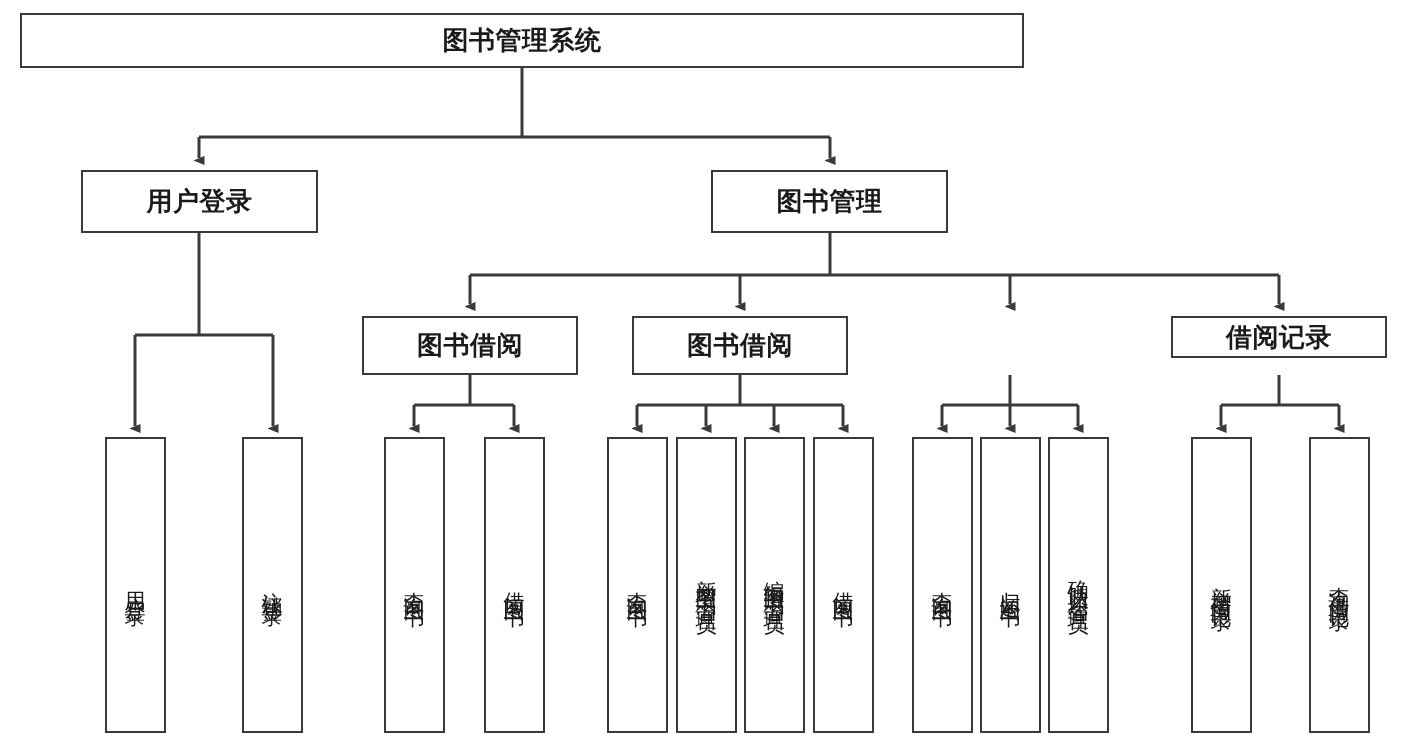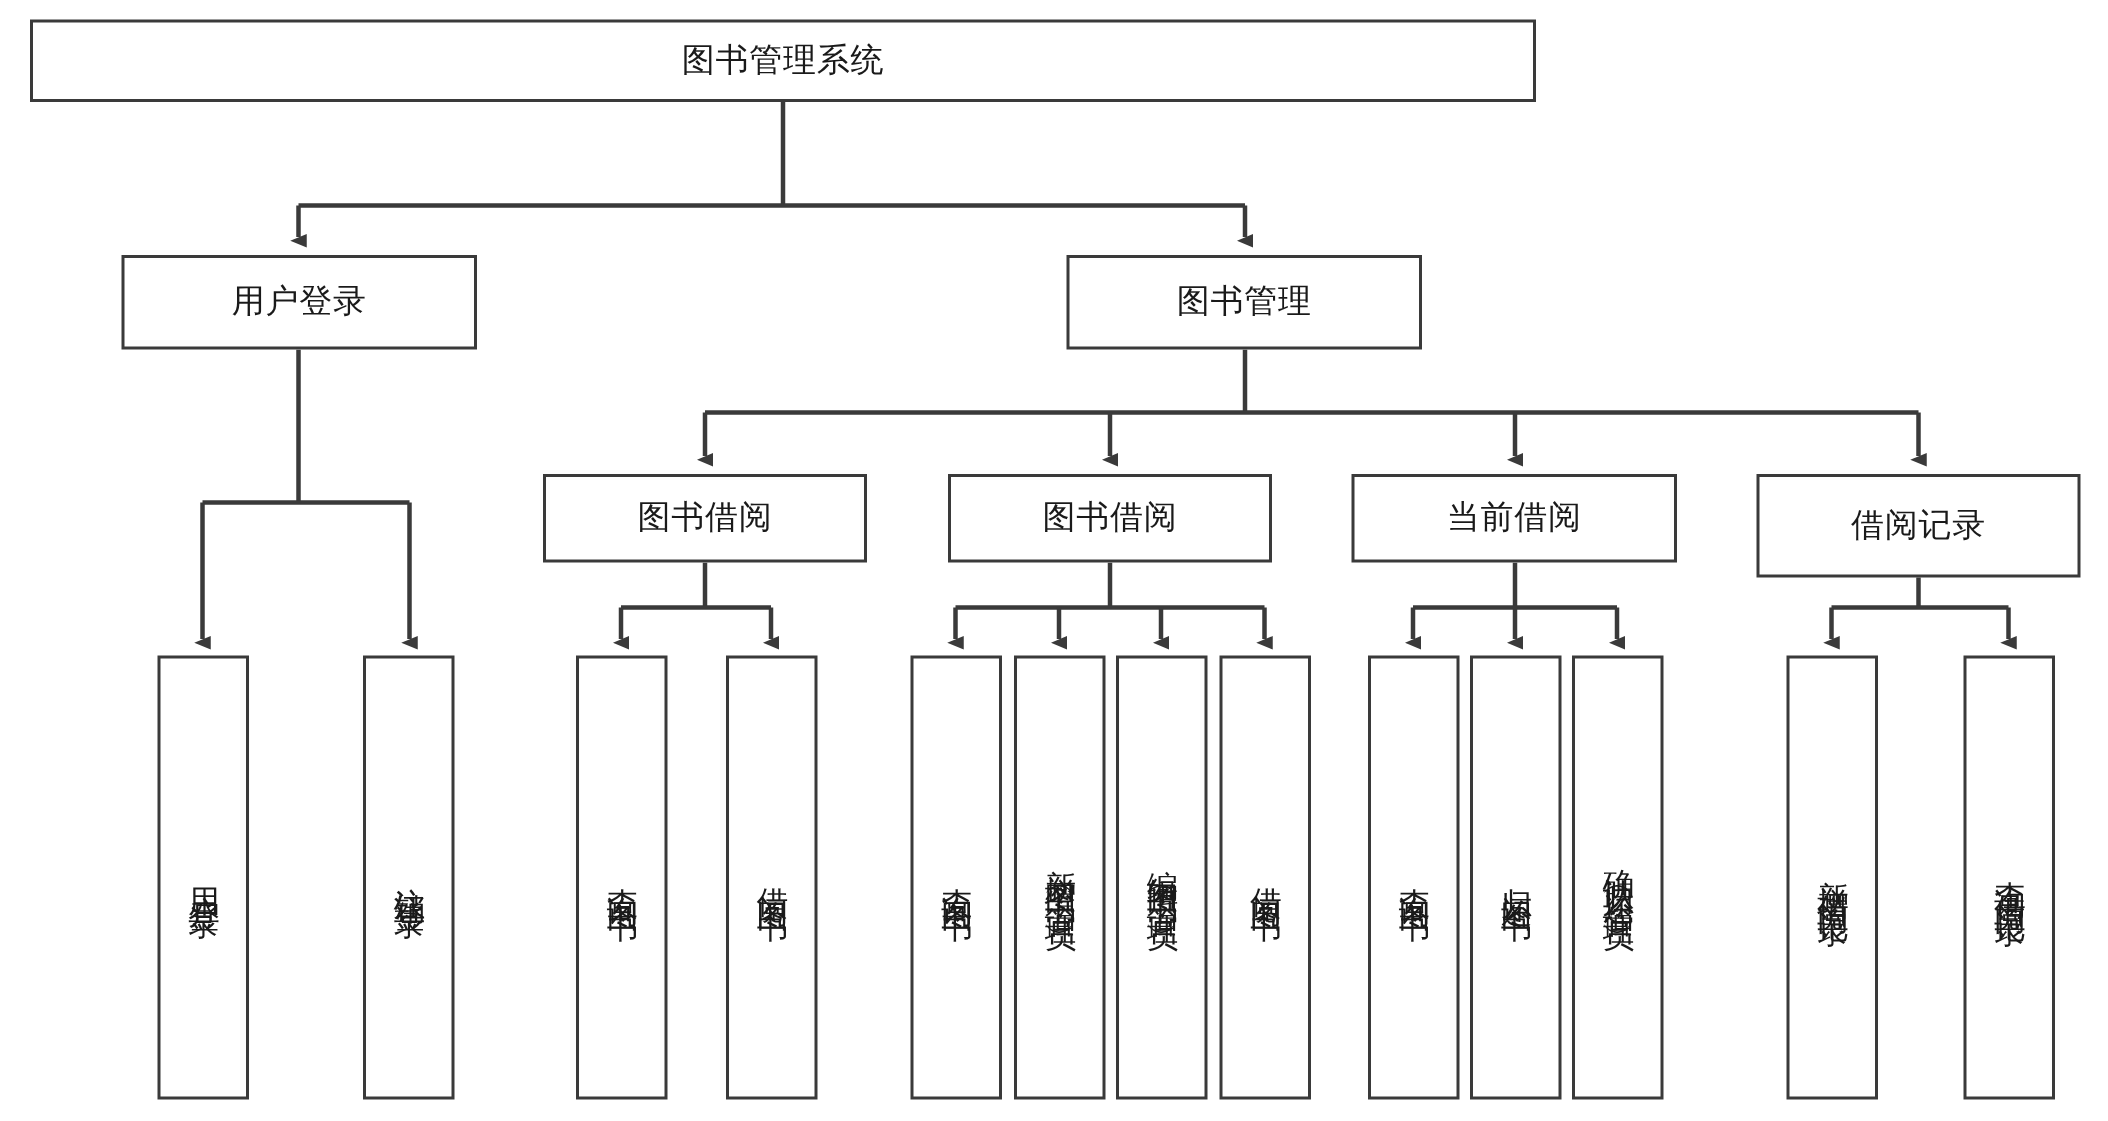--- a/index.html
+++ b/index.html
@@ -28,23 +28,24 @@
     position: absolute;
     box-sizing: border-box;
     border: 2.5px solid #3a3a3a;
     background: #ffffff;
     display: flex;
     align-items: center;
     justify-content: center;
     color: #1a1a1a;
   }
   .node-box.horizontal {
-    font-size: 22px;
+    font-size: 26px;
     letter-spacing: 0.5px;
     line-height: 1.1;
+    font-weight: bold;
   }
   .node-box.vertical {
     writing-mode: vertical-rl;
     text-orientation: upright;
     font-size: 21px;
     letter-spacing: 5px;
     line-height: 1.0;
     padding-top: 4px;
     padding-bottom: 4px;
     white-space: nowrap;
@@ -128,24 +129,21 @@
   <div class="node-box horizontal" style="left:711px; top:170px; width:237px; height:63px;">
     <span class="node-label">图书管理</span>
   </div>
 
   <div class="node-box horizontal" style="left:362px; top:316px; width:216px; height:59px;">
     <span class="node-label">图书借阅</span>
   </div>
   <div class="node-box horizontal" style="left:632px; top:316px; width:216px; height:59px;">
     <span class="node-label">图书借阅</span>
   </div>
-  <div class="node-box horizontal" style="left:901px; top:316px; width:217px; height:59px;">
-    <span class="node-label">当前借阅</span>
-  </div>
-  <div class="node-box horizontal" style="left:1171px; top:316px; width:216px; height:69px;">
+  <div class="node-box horizontal" style="left:1171px; top:316px; width:216px; height:42px;">
     <span class="node-label">借阅记录</span>
   </div>
 
   <div class="node-box vertical" style="left:105px; top:437px; width:61px; height:296px;">
     <span class="node-label">用户登录</span>
   </div>
   <div class="node-box vertical" style="left:242px; top:437px; width:61px; height:296px;">
     <span class="node-label">注销登录</span>
   </div>
 

